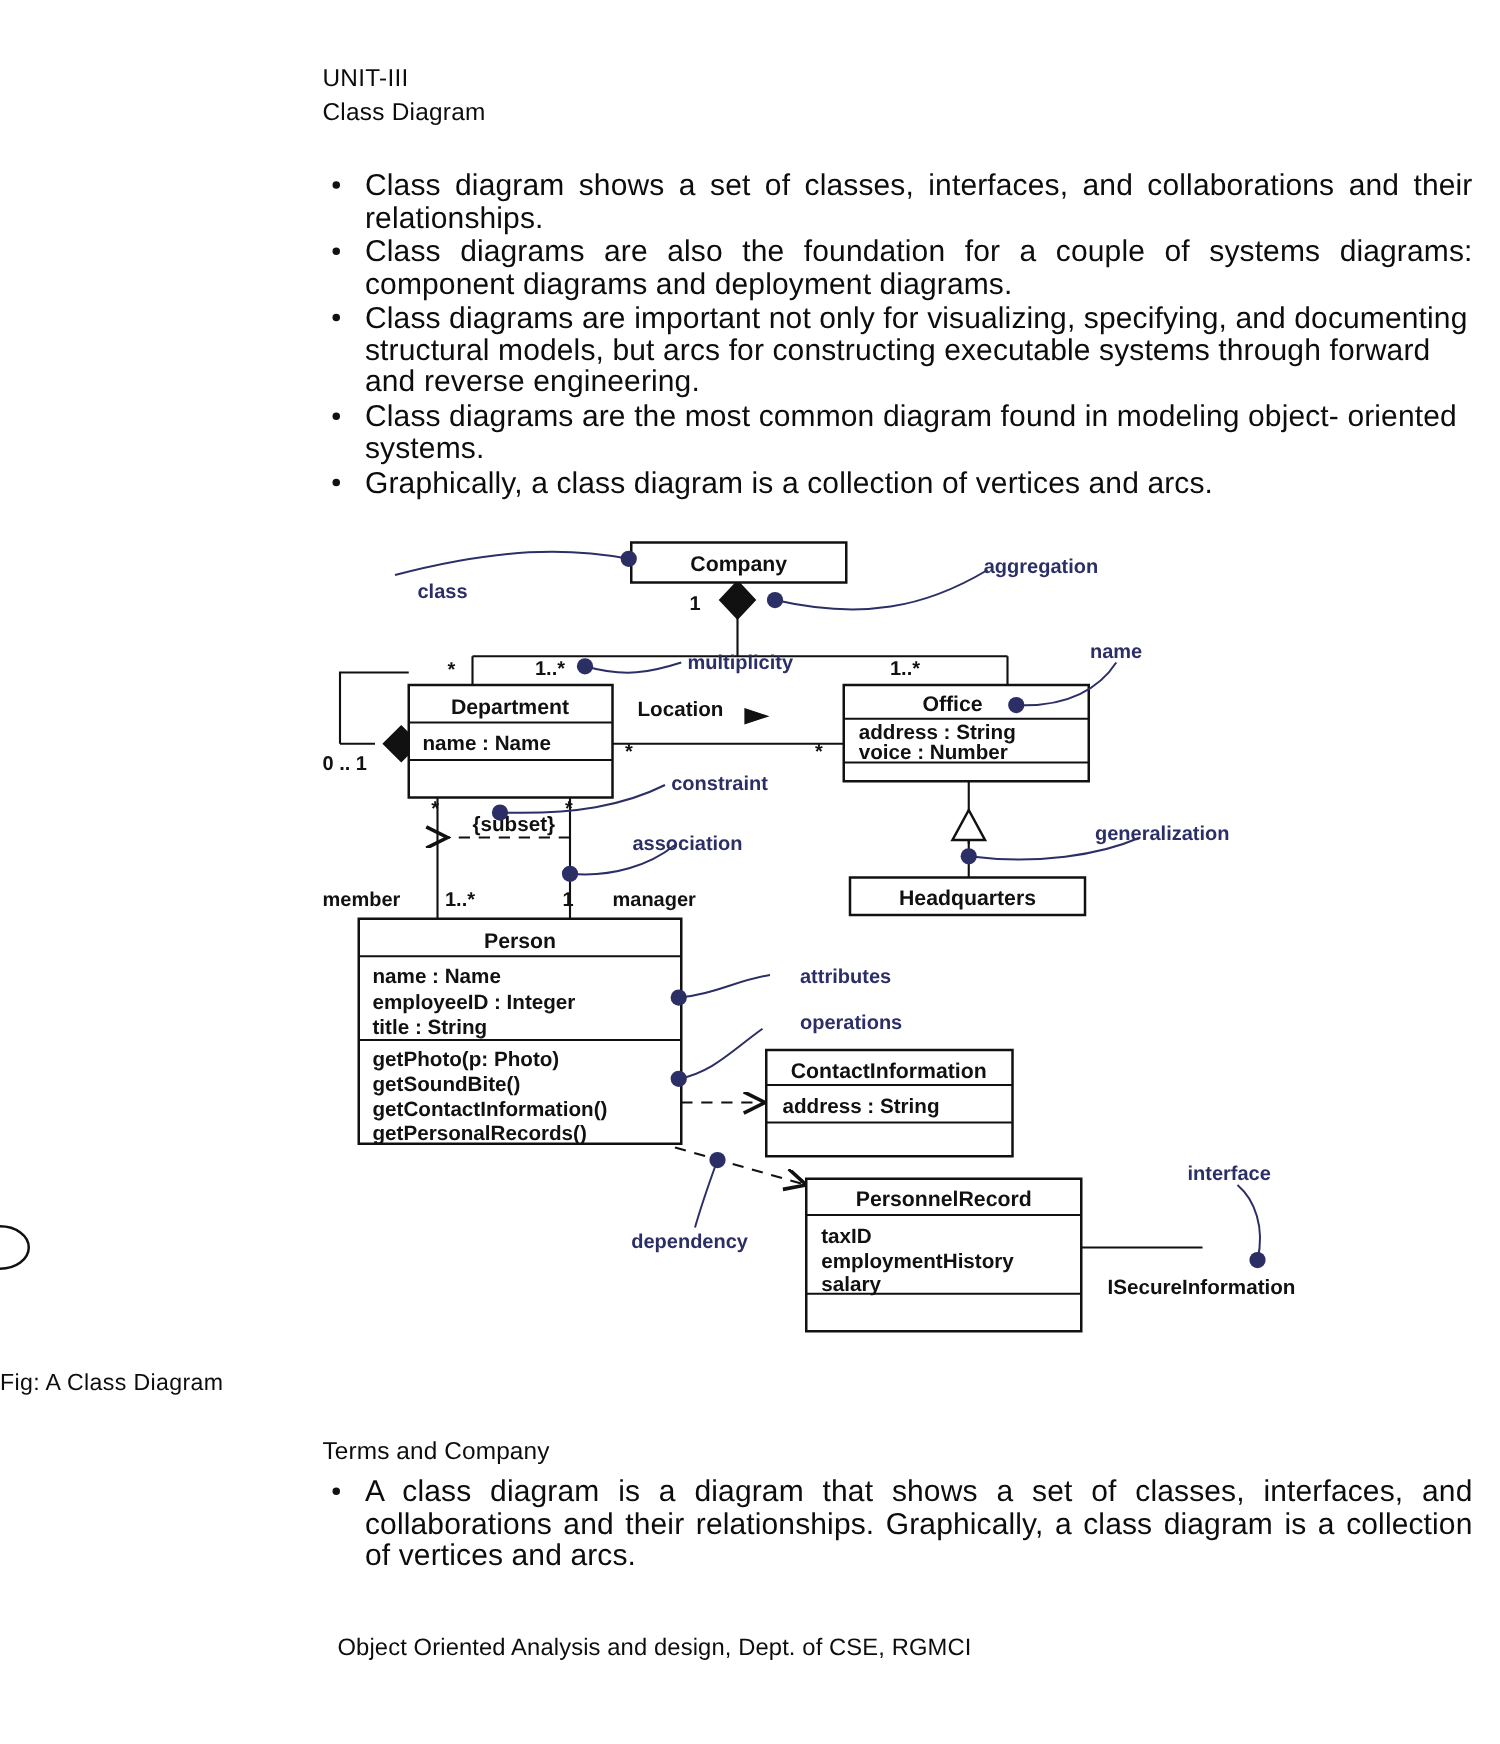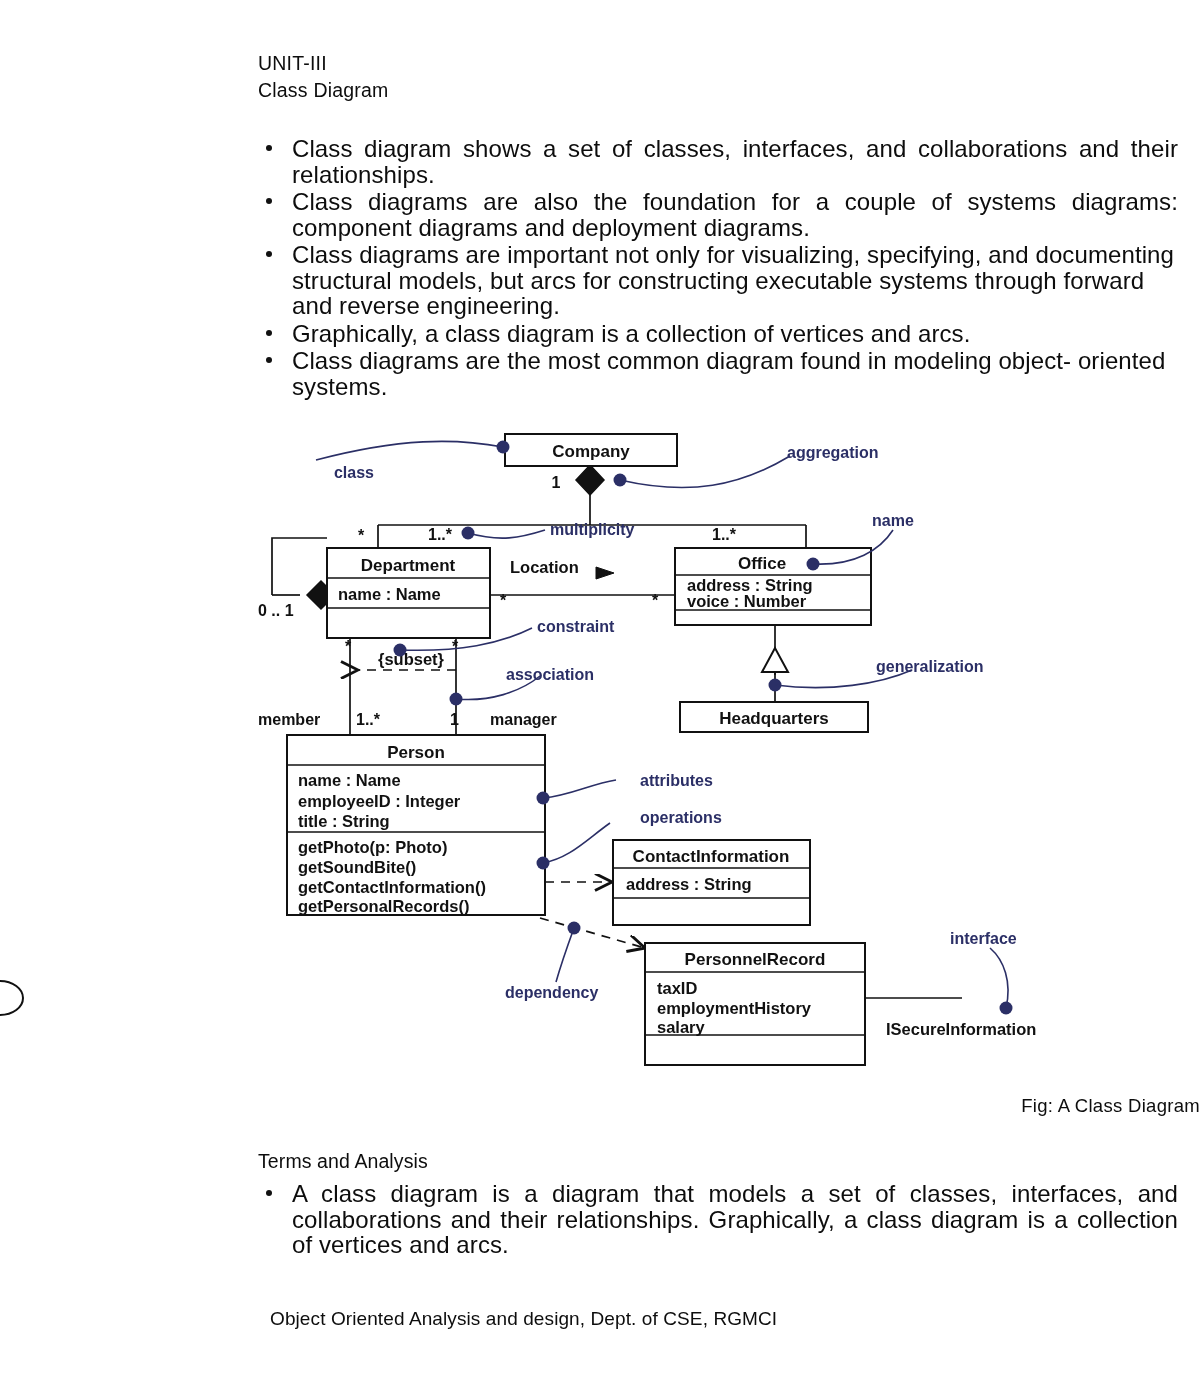--- a/index.html
+++ b/index.html
@@ -70,21 +70,21 @@
     width: 1200px;
     height: 660px;
   }
   .diagram svg { display: block; }
 
   .fig-caption {
     position: absolute;
     left: 0;
     top: 1095px;
     width: 1200px;
-    text-align: right;
+    text-align: left;
     font-size: 18.5px;
     letter-spacing: 0.3px;
   }
 
   
   .terms-title {
     position: absolute;
     left: 258px;
     top: 1150px;
     font-size: 19.5px;
@@ -135,25 +135,25 @@
     <div class="bullet justify">
       <span class="dot"></span>
       <span>Class diagrams are also the foundation for a couple of systems diagrams: component diagrams and deployment diagrams.</span>
     </div>
     <div class="bullet">
       <span class="dot"></span>
       <span>Class diagrams are important not only for visualizing, specifying, and documenting structural models, but arcs for constructing executable systems through forward and reverse engineering.</span>
     </div>
     <div class="bullet">
       <span class="dot"></span>
+      <span>Class diagrams are the most common diagram found in modeling object- oriented systems.</span>
+    </div>
+    <div class="bullet">
+      <span class="dot"></span>
       <span>Graphically, a class diagram is a collection of vertices and arcs.</span>
-    </div>
-    <div class="bullet">
-      <span class="dot"></span>
-      <span>Class diagrams are the most common diagram found in modeling object- oriented systems.</span>
     </div>
   </div>
 
   <div class="diagram">
   <svg width="1200" height="660" viewBox="0 0 1200 660" xmlns="http://www.w3.org/2000/svg">
 
     <defs>
       <marker id="openArrow" markerWidth="14" markerHeight="14" refX="11" refY="5" orient="auto">
         <path d="M1,0 L11,5 L1,10" fill="none" stroke="#111" stroke-width="1.7"></path>
       </marker>
@@ -358,23 +358,23 @@
     
     <circle cx="1006" cy="588" r="6.5" class="leaddot"></circle>
     <path class="leader" d="M1006,588 C1012,562 1004,540 990,528"></path>
     <text x="950" y="524" class="anno">interface</text>
 
   </svg>
   </div>
 
   <div class="fig-caption">Fig: A Class Diagram</div>
 
-  <div class="terms-title">Terms and Analysis</div>
+  <div class="terms-title">Terms and Company</div>
   <div class="terms-list">
     <div class="bullet justify">
       <span class="dot"></span>
-      <span>A class diagram is a diagram that models a set of classes, interfaces, and collaborations and their relationships. Graphically, a class diagram is a collection of vertices and arcs.</span>
+      <span>A class diagram is a diagram that shows a set of classes, interfaces, and collaborations and their relationships. Graphically, a class diagram is a collection of vertices and arcs.</span>
     </div>
   </div>
 
   <div class="footer">Object Oriented Analysis and design, Dept. of CSE, RGMCI</div>
 
 </div>
 
 </body></html>

